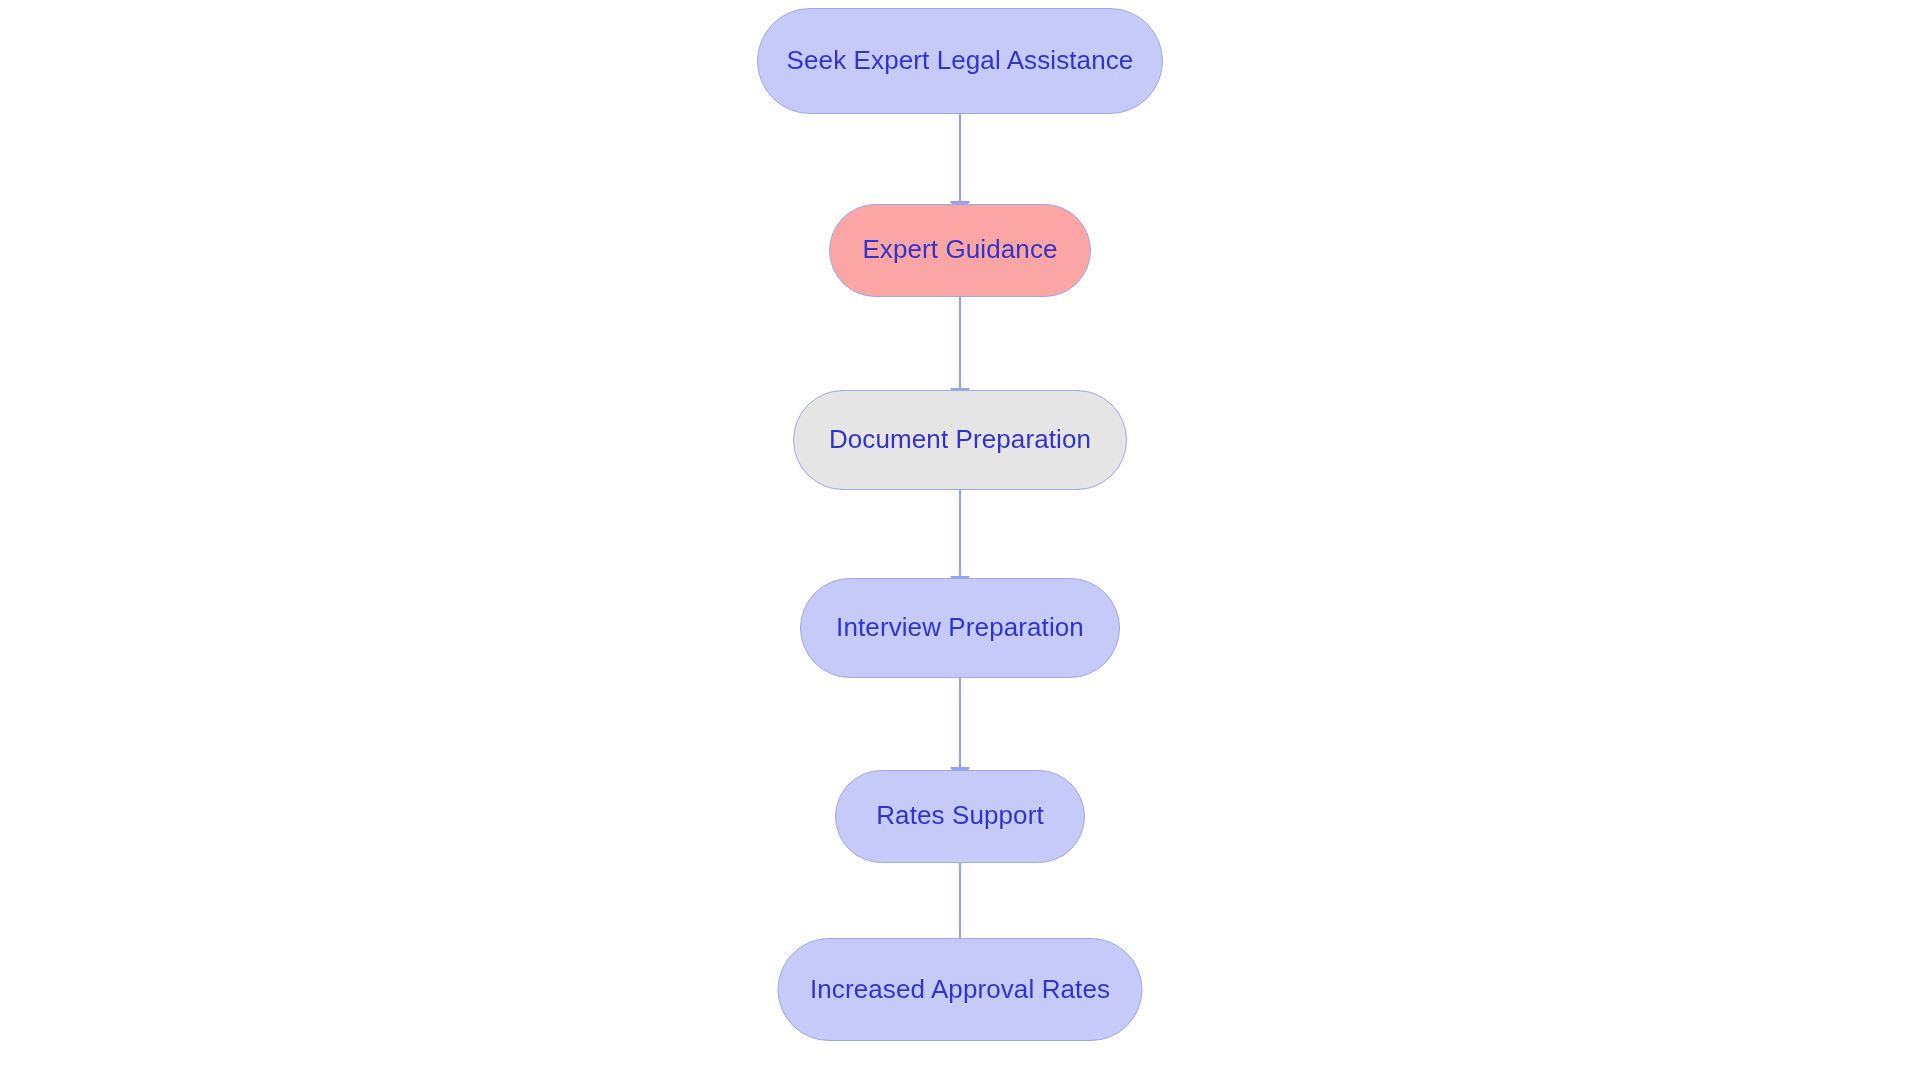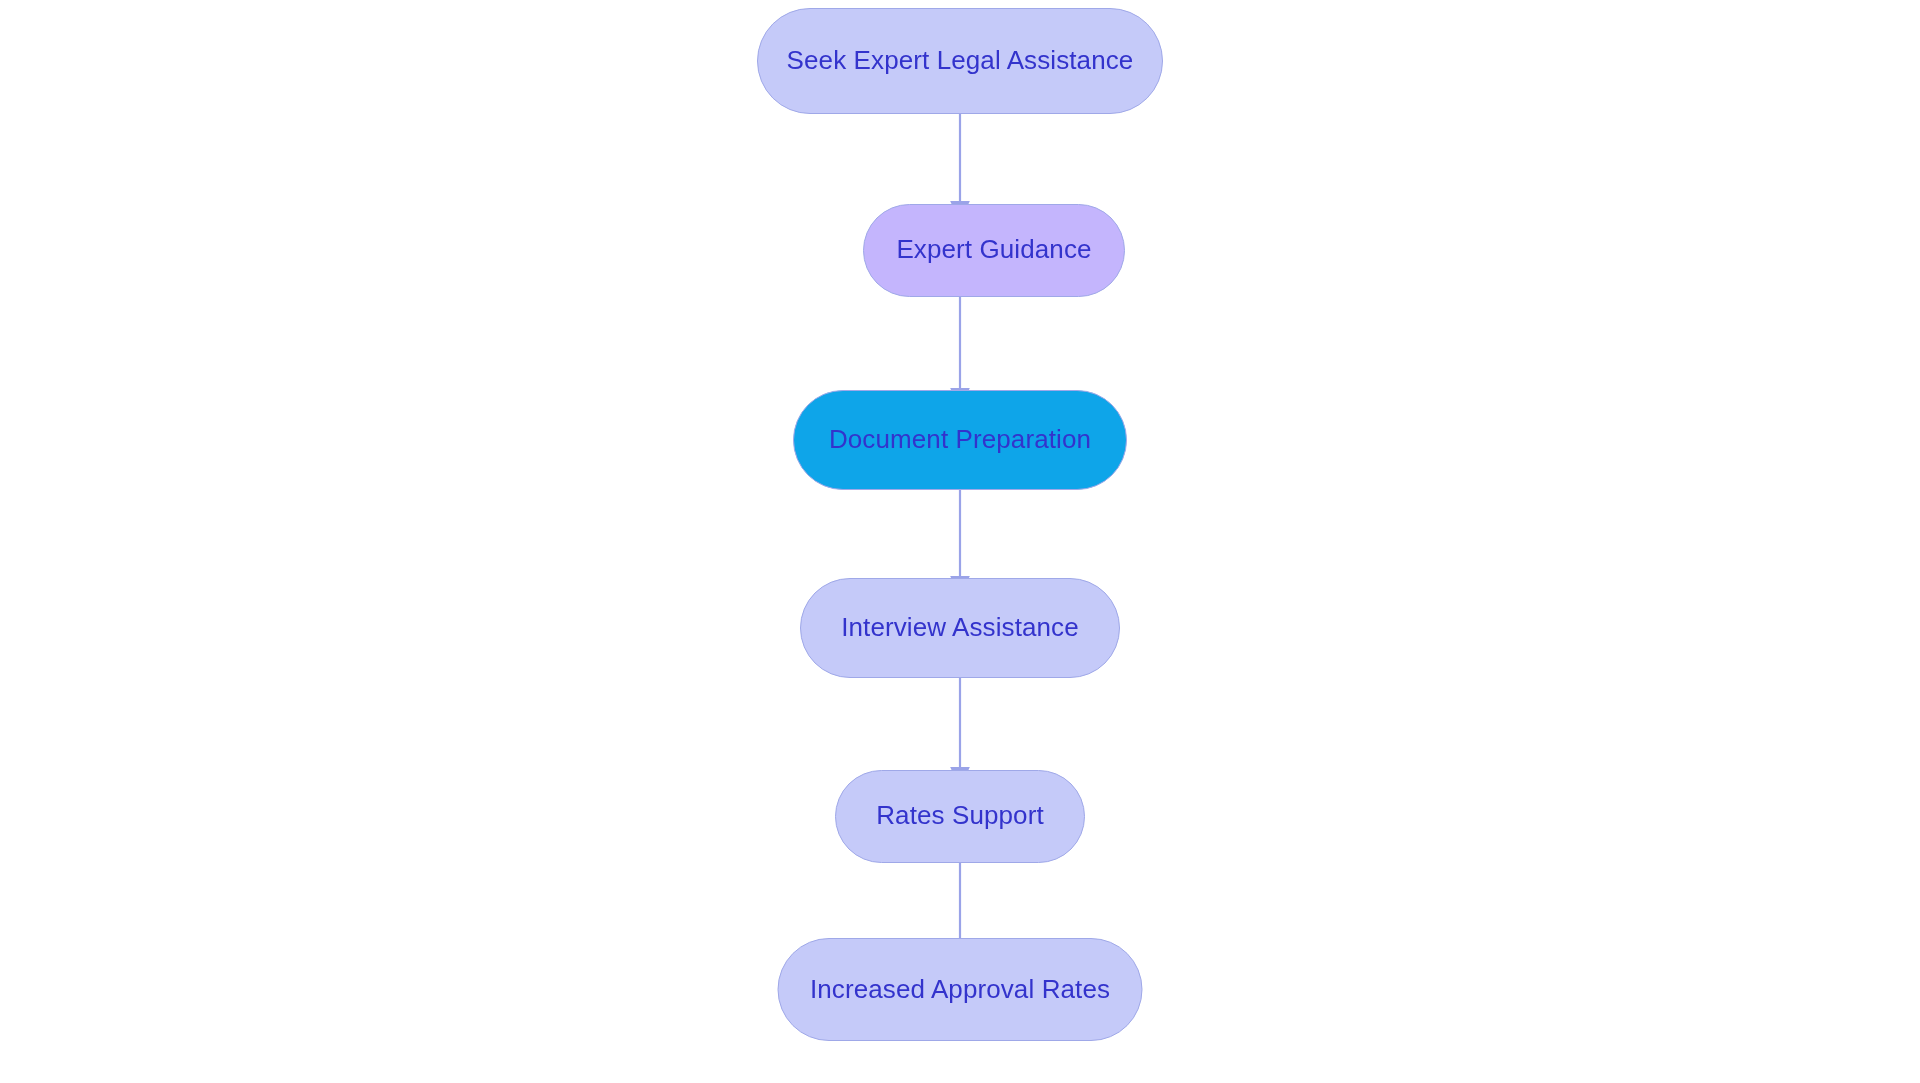--- a/index.html
+++ b/index.html
@@ -80,28 +80,28 @@
         <line x1="960" y1="490" x2="960" y2="578" stroke="#9aa3e8" stroke-width="2.2" marker-end="url(#arrowhead)"></line>
         <line x1="960" y1="678" x2="960" y2="769" stroke="#9aa3e8" stroke-width="2.2" marker-end="url(#arrowhead)"></line>
         <line x1="960" y1="863" x2="960" y2="954" stroke="#9aa3e8" stroke-width="2.2" marker-end="url(#arrowhead)"></line>
       </g>
   </svg>
 
   <div id="node-layer">
       <div class="flow-node" style="left: 960px; top: 8px; width: 406px; height: 106px; background: rgb(197, 202, 249); border-color: rgb(159, 168, 232);">
         <span class="flow-node-label" style="color: rgb(51, 51, 204);">Seek Expert Legal Assistance</span>
       </div>
-      <div class="flow-node" style="left: 994px; top: 203.5px; width: 262px; height: 93px; background: #c4b5fd; border-color: rgb(159, 168, 232);">
+      <div class="flow-node" style="left: 960px; top: 203.5px; width: 262px; height: 93px; background: #fca5a5; border-color: rgb(159, 168, 232);">
         <span class="flow-node-label" style="color: rgb(51, 51, 204);">Expert Guidance</span>
       </div>
-      <div class="flow-node" style="left: 960px; top: 390px; width: 334px; height: 100px; background: #0ea5e9; border-color: rgb(159, 168, 232);">
+      <div class="flow-node" style="left: 960px; top: 390px; width: 334px; height: 100px; background: #e5e5e5; border-color: rgb(159, 168, 232);">
         <span class="flow-node-label" style="color: rgb(51, 51, 204);">Document Preparation</span>
       </div>
       <div class="flow-node" style="left: 960px; top: 578px; width: 320px; height: 100px; background: rgb(197, 202, 249); border-color: rgb(159, 168, 232);">
-        <span class="flow-node-label" style="color: rgb(51, 51, 204);">Interview Assistance</span>
+        <span class="flow-node-label" style="color: rgb(51, 51, 204);">Interview Preparation</span>
       </div>
       <div class="flow-node" style="left: 960px; top: 769.5px; width: 250px; height: 93px; background: rgb(197, 202, 249); border-color: rgb(159, 168, 232);">
         <span class="flow-node-label" style="color: rgb(51, 51, 204);">Rates Support</span>
       </div>
       <div class="flow-node" style="left: 960px; top: 938px; width: 365px; height: 103px; background: rgb(197, 202, 249); border-color: rgb(159, 168, 232);">
         <span class="flow-node-label" style="color: rgb(51, 51, 204);">Increased Approval Rates</span>
       </div>
     </div>
 
 </div>

